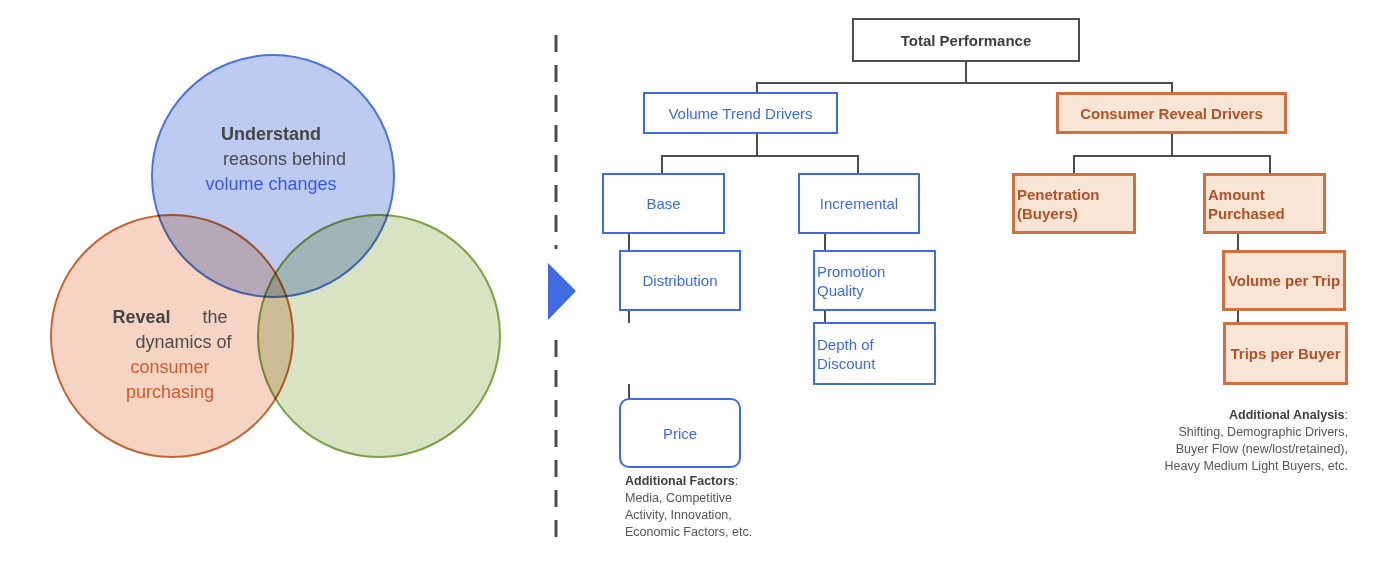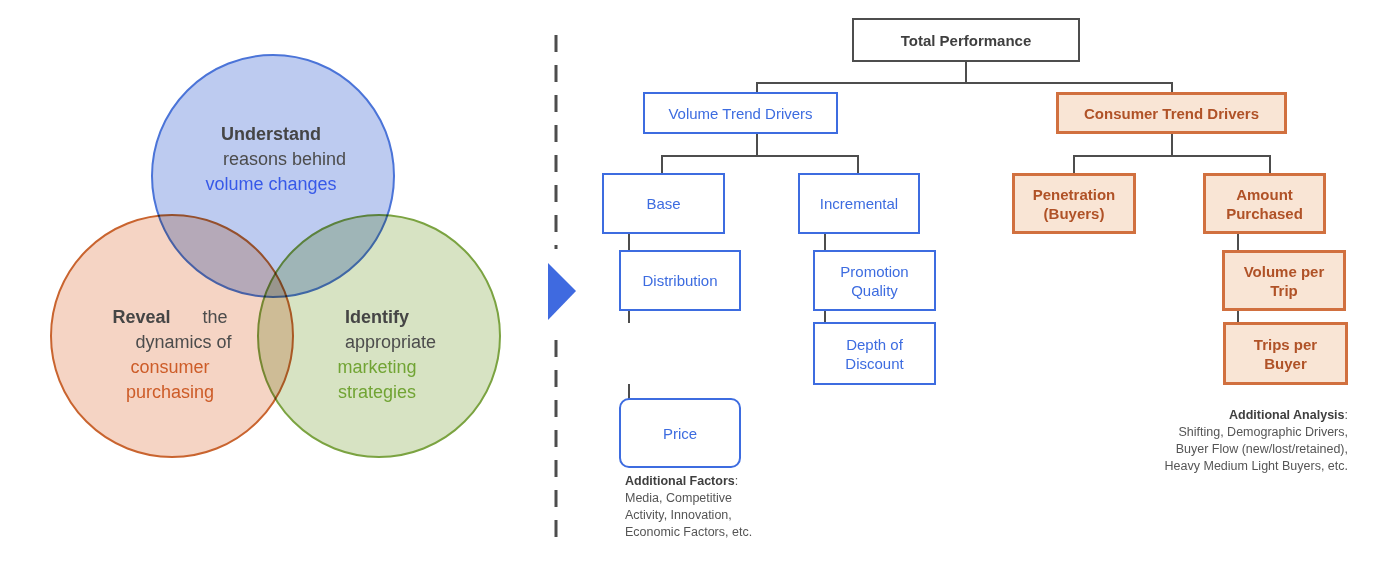--- a/index.html
+++ b/index.html
@@ -14,21 +14,21 @@
   .vcircle.green{background:#d7e3c3;border:2px solid #7ba341;}
   .vtext{position:absolute;width:222px;text-align:center;font-size:18px;line-height:25px;z-index:3;}
   .vb{font-weight:bold;color:#454545;}
   .vp{color:#4c4c4c;margin-left:27px;}
   .va-blue{color:#3759e8;}
   .va-orange{color:#cd5c28;}
   .va-green{color:#71a434;}
   
   .node{
     position:absolute;box-sizing:border-box;display:flex;align-items:center;justify-content:center;
-    text-align:center;font-size:15px;line-height:19px;background:#ffffff;z-index:2;padding:14px;
+    font-size:15px;line-height:19px;background:#ffffff;z-index:2;padding:2px;
   }
   .node.plain{border:2px solid #4d4d4d;color:#3f3f3f;font-weight:bold;}
   .node.blue{border:2px solid #3d6ce0;color:#3d6ce0;}
   .node.orange{border:3px solid #d1703f;background:#f9e5d5;color:#b05227;font-weight:bold;}
   
   .note{position:absolute;font-size:12.5px;line-height:17px;color:#555555;z-index:2;}
   .note .ntitle{font-weight:bold;color:#3f3f3f;}
   .note.right{text-align:right;}
   
   svg.overlay{position:absolute;left:0;top:0;z-index:1;}
@@ -48,43 +48,37 @@
     <div><span class="va-blue">volume changes</span></div>
   </div>
 
   <div class="vtext" style="left:59px;top:305px;">
     <div><span class="vb">Reveal</span><span class="vp"> the</span></div>
     <div><span class="vp">dynamics of</span></div>
     <div><span class="va-orange">consumer</span></div>
     <div><span class="va-orange">purchasing</span></div>
   </div>
 
-  <div class="vtext" style="left:266px;top:305px;">
-    <div><span class="vb">Identify</span></div>
-    <div><span class="vp">appropriate</span></div>
-    <div><span class="va-green">marketing</span></div>
-    <div><span class="va-green">strategies</span></div>
-  </div>
 
   <svg class="overlay" width="1396" height="572" viewBox="0 0 1396 572">
     <line x1="556" y1="35" x2="556" y2="249" stroke="#4d4d4d" stroke-width="3" stroke-dasharray="17 13"></line>
     <line x1="556" y1="340" x2="556" y2="541" stroke="#4d4d4d" stroke-width="3" stroke-dasharray="17 13"></line>
     <polygon points="548,263 576,291 548,320" fill="#3f6ae0"></polygon>
     <path fill="none" stroke="#4d4d4d" stroke-width="2" stroke-linecap="square" d="M966 62V83 M757 83H1172 M757 83V92 M1172 83V92
              M757 134V156 M662 156H858 M662 156V173 M858 156V173
              M629 234V250 M629 311V322 M629 385V398
              M825 234V250 M825 311V322
              M1172 134V156 M1074 156H1270 M1074 156V173 M1270 156V173
              M1238 234V250 M1238 311V322"></path>
   </svg>
 
   <div class="node plain" style="left:852px;top:18px;width:228px;height:44px;">Total Performance</div>
 
   <div class="node blue" style="left:643px;top:92px;width:195px;height:42px;">Volume Trend Drivers</div>
-  <div class="node orange" style="left:1056px;top:92px;width:231px;height:42px;">Consumer Trend Drivers</div>
+  <div class="node orange" style="left:1056px;top:92px;width:231px;height:42px;">Consumer Reveal Drivers</div>
 
   <div class="node blue" style="left:602px;top:173px;width:123px;height:61px;">Base</div>
   <div class="node blue" style="left:798px;top:173px;width:122px;height:61px;">Incremental</div>
 
   <div class="node blue" style="left:619px;top:250px;width:122px;height:61px;">Distribution</div>
   <div class="node blue" style="left:619px;top:398px;width:122px;height:70px;border-radius:10px;">Price</div>
 
   <div class="node blue" style="left:813px;top:250px;width:123px;height:61px;">Promotion Quality</div>
   <div class="node blue" style="left:813px;top:322px;width:123px;height:63px;">Depth of Discount</div>
 

